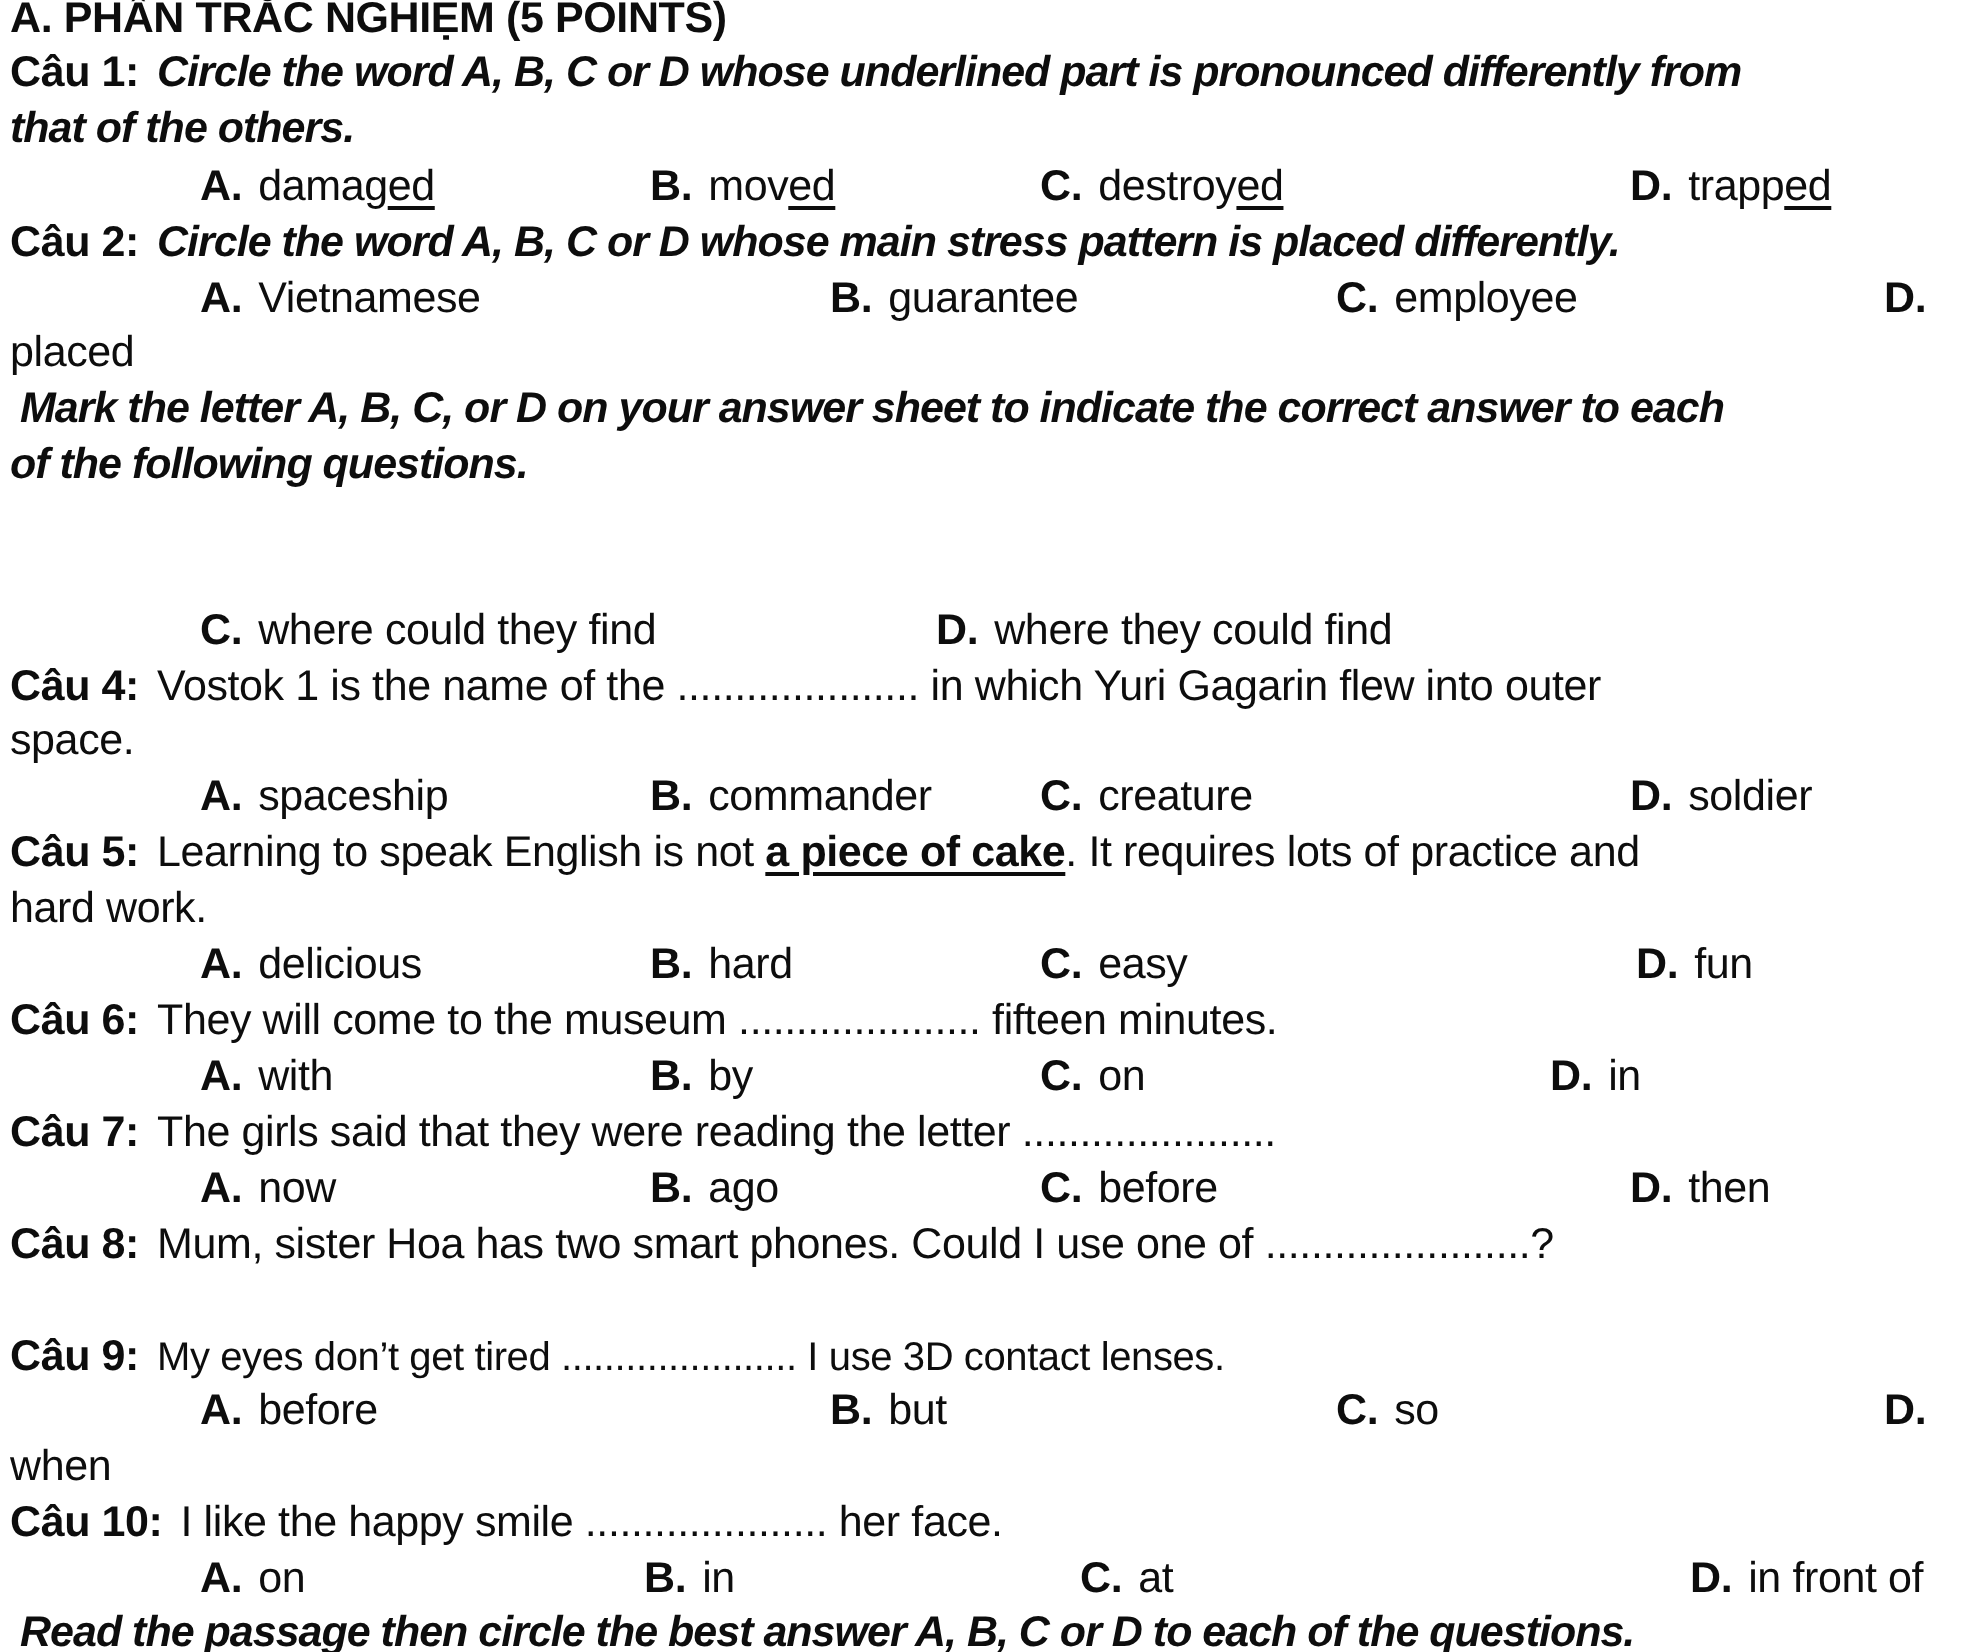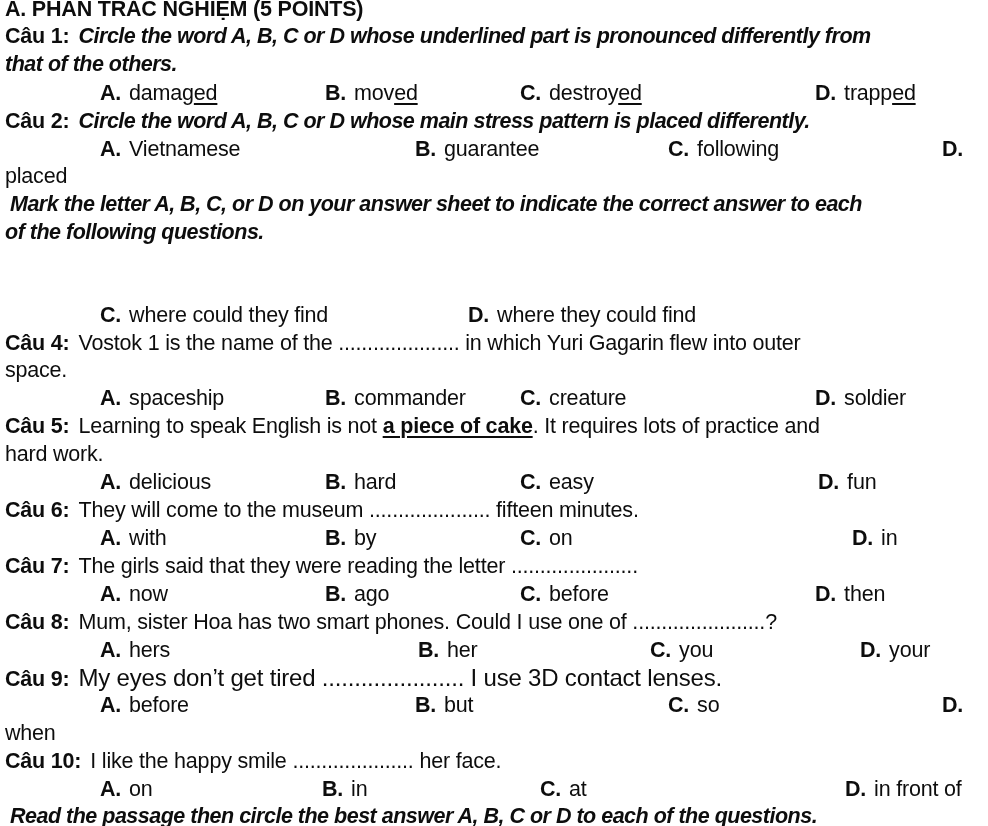--- a/index.html
+++ b/index.html
@@ -6,21 +6,21 @@
   body{
     width:988px;height:826px;overflow:hidden;background:#ffffff;
     font-family:"Liberation Sans","DejaVu Sans",sans-serif;
     color:#0d0d0d;font-size:21.5px;letter-spacing:-0.2px;
   }
   .page{position:relative;width:988px;height:826px;}
   .line{position:absolute;left:5px;height:28px;line-height:28px;white-space:nowrap;}
   .b{font-weight:bold;}
   .bi{font-weight:bold;font-style:italic;letter-spacing:-0.5px;}
   .qtext{margin-left:9px;}
-  .sm{font-size:24px;}
+  .sm{font-size:20px;}
   .u{text-decoration:underline;text-decoration-thickness:2px;text-underline-offset:3px;}
   .optrow{left:0;width:988px;}
   .opt{position:absolute;white-space:nowrap;}
   .ot{margin-left:8px;}
   .indent{left:10px;}
 </style>
 </head>
 <body>
 
 <div class="page">
@@ -41,21 +41,21 @@
     <span class="opt" style="left:520px"><span class="b">C.</span><span class="ot"><span>destroy</span><span class="u">ed</span></span></span>
     <span class="opt" style="left:815px"><span class="b">D.</span><span class="ot"><span>trapp</span><span class="u">ed</span></span></span>
   </div>
 
   <div class="line" style="top:107px">
     <span class="b">Câu 2:</span><span class="bi qtext">Circle the word A, B, C or D whose main stress pattern is placed differently.</span>
   </div>
   <div class="line optrow" style="top:135px">
     <span class="opt" style="left:100px"><span class="b">A.</span><span class="ot">Vietnamese</span></span>
     <span class="opt" style="left:415px"><span class="b">B.</span><span class="ot">guarantee</span></span>
-    <span class="opt" style="left:668px"><span class="b">C.</span><span class="ot">following</span></span>
+    <span class="opt" style="left:668px"><span class="b">C.</span><span class="ot">employee</span></span>
     <span class="opt" style="left:942px"><span class="b">D.</span></span>
   </div>
   <div class="line" style="top:162px">
     <span>placed</span>
   </div>
 
   <div class="line bi" style="top:218px">
     <span>of the following questions.</span>
   </div>
   <div class="line bi indent" style="top:190px">
@@ -93,41 +93,35 @@
     <span class="opt" style="left:818px"><span class="b">D.</span><span class="ot">fun</span></span>
   </div>
 
   <div class="line" style="top:496px">
     <span class="b">Câu 6:</span><span class="qtext">They will come to the museum ..................... fifteen minutes.</span>
   </div>
   <div class="line optrow" style="top:524px">
     <span class="opt" style="left:100px"><span class="b">A.</span><span class="ot">with</span></span>
     <span class="opt" style="left:325px"><span class="b">B.</span><span class="ot">by</span></span>
     <span class="opt" style="left:520px"><span class="b">C.</span><span class="ot">on</span></span>
-    <span class="opt" style="left:852px"><span class="b">D.</span><span class="ot">in</span></span>
+    <span class="opt" style="left:775px"><span class="b">D.</span><span class="ot">in</span></span>
   </div>
 
   <div class="line" style="top:552px">
     <span class="b">Câu 7:</span><span class="qtext">The girls said that they were reading the letter ......................</span>
   </div>
   <div class="line optrow" style="top:580px">
     <span class="opt" style="left:100px"><span class="b">A.</span><span class="ot">now</span></span>
     <span class="opt" style="left:325px"><span class="b">B.</span><span class="ot">ago</span></span>
     <span class="opt" style="left:520px"><span class="b">C.</span><span class="ot">before</span></span>
     <span class="opt" style="left:815px"><span class="b">D.</span><span class="ot">then</span></span>
   </div>
 
   <div class="line" style="top:608px">
     <span class="b">Câu 8:</span><span class="qtext">Mum, sister Hoa has two smart phones. Could I use one of .......................?</span>
-  </div>
-  <div class="line optrow" style="top:636px">
-    <span class="opt" style="left:100px"><span class="b">A.</span><span class="ot">hers</span></span>
-    <span class="opt" style="left:418px"><span class="b">B.</span><span class="ot">her</span></span>
-    <span class="opt" style="left:650px"><span class="b">C.</span><span class="ot">you</span></span>
-    <span class="opt" style="left:860px"><span class="b">D.</span><span class="ot">your</span></span>
   </div>
 
   <div class="line" style="top:664px">
     <span class="b">Câu 9:</span><span class="qtext sm">My eyes don’t get tired  ...................... I use 3D contact lenses.</span>
   </div>
   <div class="line optrow" style="top:691px">
     <span class="opt" style="left:100px"><span class="b">A.</span><span class="ot">before</span></span>
     <span class="opt" style="left:415px"><span class="b">B.</span><span class="ot">but</span></span>
     <span class="opt" style="left:668px"><span class="b">C.</span><span class="ot">so</span></span>
     <span class="opt" style="left:942px"><span class="b">D.</span></span>

